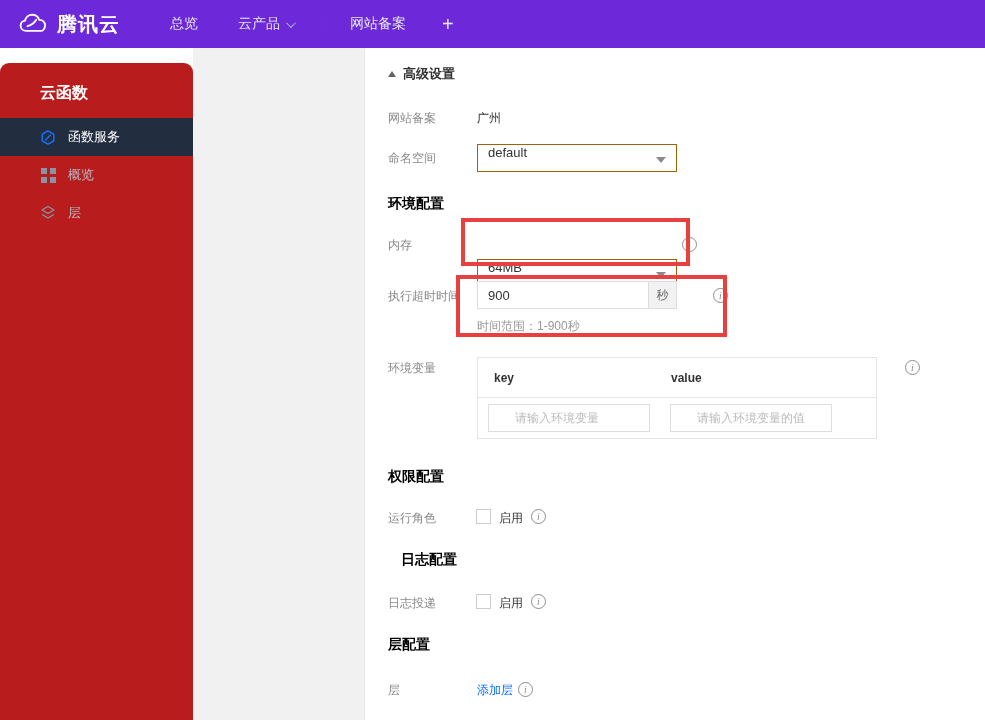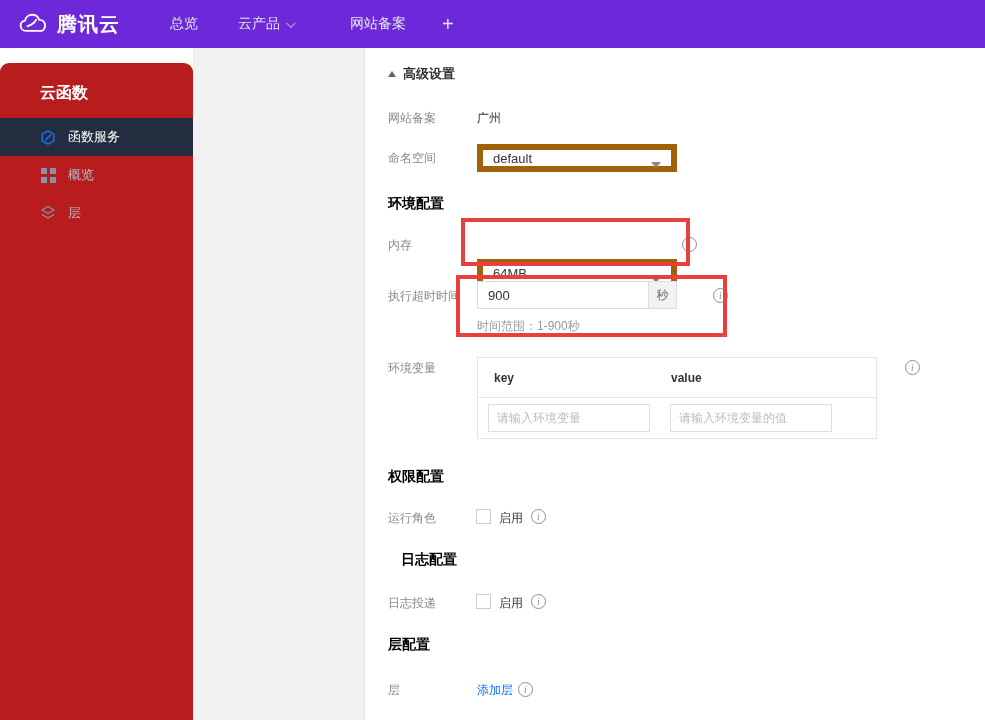--- a/index.html
+++ b/index.html
@@ -51,22 +51,22 @@
   .form-label { color:#888; font-size:12px; line-height:17px; white-space:nowrap; }
   .form-value { color:#333; font-size:12px; line-height:17px; }
   .section-title { color:#000; font-size:14px; font-weight:bold; line-height:18px; }
   .adv-toggle { display:flex; align-items:center; gap:7px; cursor:pointer; }
   .tri-up {
     width:0; height:0; border-left:4px solid transparent; border-right:4px solid transparent;
     border-bottom:6px solid #666;
   }
   .adv-text { color:#333; font-size:13px; font-weight:bold; }
   .select-box {
-    width:200px; height:28px; border:6px solid #a16207; background:#fff;
-    display:flex; align-items:center; padding:0 24px 0 10px; cursor:pointer;
+    width:200px; height:28px; border:1px solid #a16207; background:#fff;
+    display:flex; align-items:flex-start; padding:0 24px 0 10px; cursor:pointer;
     font-size:13px; color:#333; position:relative;
   }
   .select-caret {
     position:absolute; right:10px; top:12px; width:0; height:0;
     border-left:5px solid transparent; border-right:5px solid transparent;
     border-top:6px solid #8a8a8a;
   }
   .input-group { display:flex; }
   .text-input {
     width:172px; height:28px; border:1px solid #ddd; padding:0 10px;
@@ -84,21 +84,21 @@
     display:inline-block; cursor:pointer; background:#fff;
   }
   .info-icon::after { content:"i"; font-family:"Liberation Serif",serif; font-style:italic; }
   .red-frame { border:4px solid #e84040; pointer-events:none; z-index:20; }
   .env-table { width:400px; border:1px solid #e5e5e5; background:#fff; }
   .env-thead { display:flex; height:40px; align-items:center; border-bottom:1px solid #e5e5e5; }
   .env-th { font-weight:bold; color:#333; font-size:12px; }
   .env-th.key { padding-left:16px; width:193px; }
   .env-body { display:flex; align-items:center; height:40px; gap:20px; padding-left:10px; }
   .env-input {
-    width:162px; height:28px; border:1px solid #ddd; padding:0 8px;
+    width:162px; height:28px; border:1px solid #ddd; padding:0 26px;
     font-size:12px; color:#333; font-family:inherit; outline:none;
   }
   .env-input::placeholder { color:#bbb; }
   .checkbox {
     width:15px; height:15px; border:1px solid #ccc; background:#fff;
     display:inline-block; cursor:pointer;
   }
   .cb-label { color:#333; font-size:12px; }
   .link { color:#006eff; font-size:12px; cursor:pointer; text-decoration:none; }
 </style>

